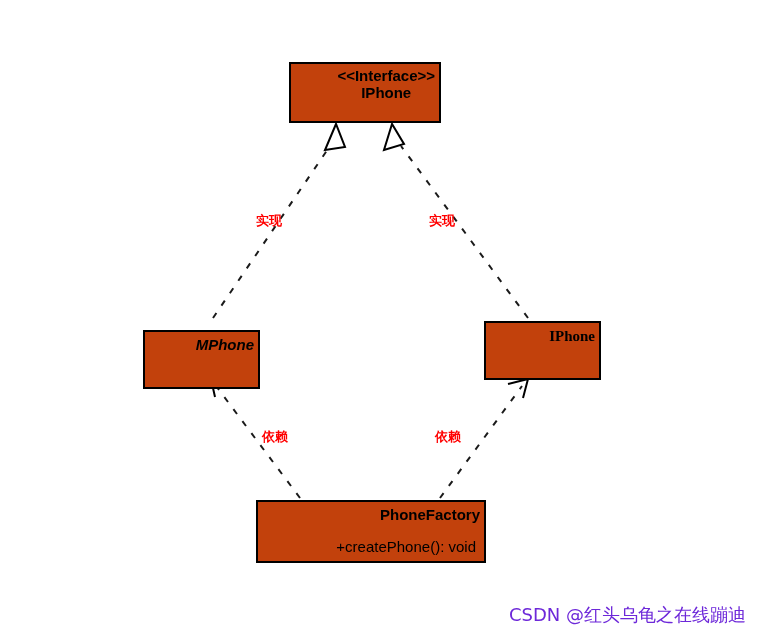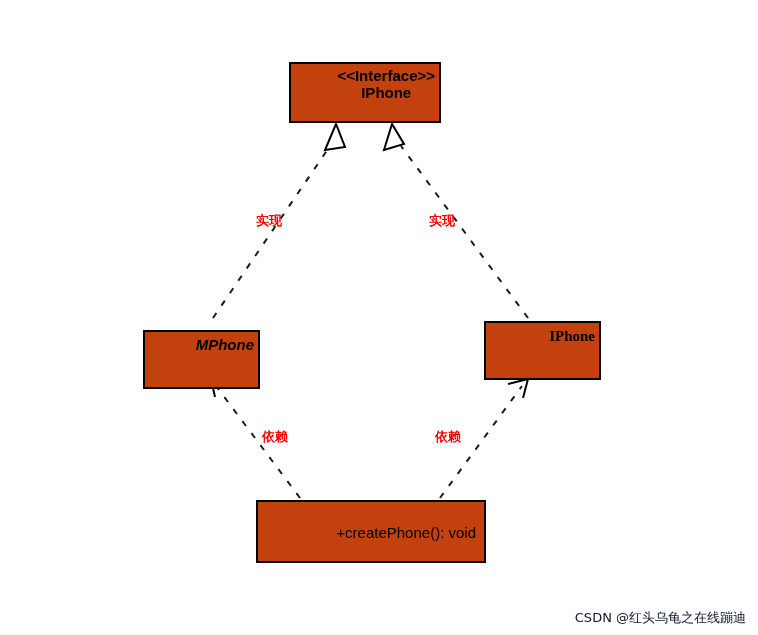--- a/index.html
+++ b/index.html
@@ -134,22 +134,22 @@
   }
   #label-realize-left  { left: 256px; top: 212px; }
   #label-realize-right { left: 429px; top: 212px; }
   #label-depend-left   { left: 262px; top: 428px; }
   #label-depend-right  { left: 435px; top: 428px; }
 
   #watermark {
     position: absolute;
     right: 12px;
     bottom: 8px;
-    color: #0f172a;
-    font-size: 13px;
+    color: #6d28d9;
+    font-size: 18px;
     white-space: nowrap;
     font-family: "DejaVu Sans", sans-serif;
   }
 </style>
 </head>
 <body>
 
 <div id="diagram-root">
 
   <svg class="edges" viewBox="0 0 758 635" width="758" height="635">
@@ -198,20 +198,23 @@
 
   <div class="uml-class" id="node-iphone">
     <div class="uml-header">
       <span>IPhone</span>
     </div>
     <div class="uml-divider"></div>
     <div class="uml-body empty"></div>
   </div>
 
   <div class="uml-class" id="node-phonefactory">
+    <div class="uml-header">
+      <span>PhoneFactory</span>
+    </div>
     <div class="uml-divider"></div>
     <div class="uml-body">
       <span>+createPhone(): void</span>
     </div>
   </div>
 
   <div class="edge-label" id="label-realize-left">实现</div>
 
   <div class="edge-label" id="label-realize-right">实现</div>
 

